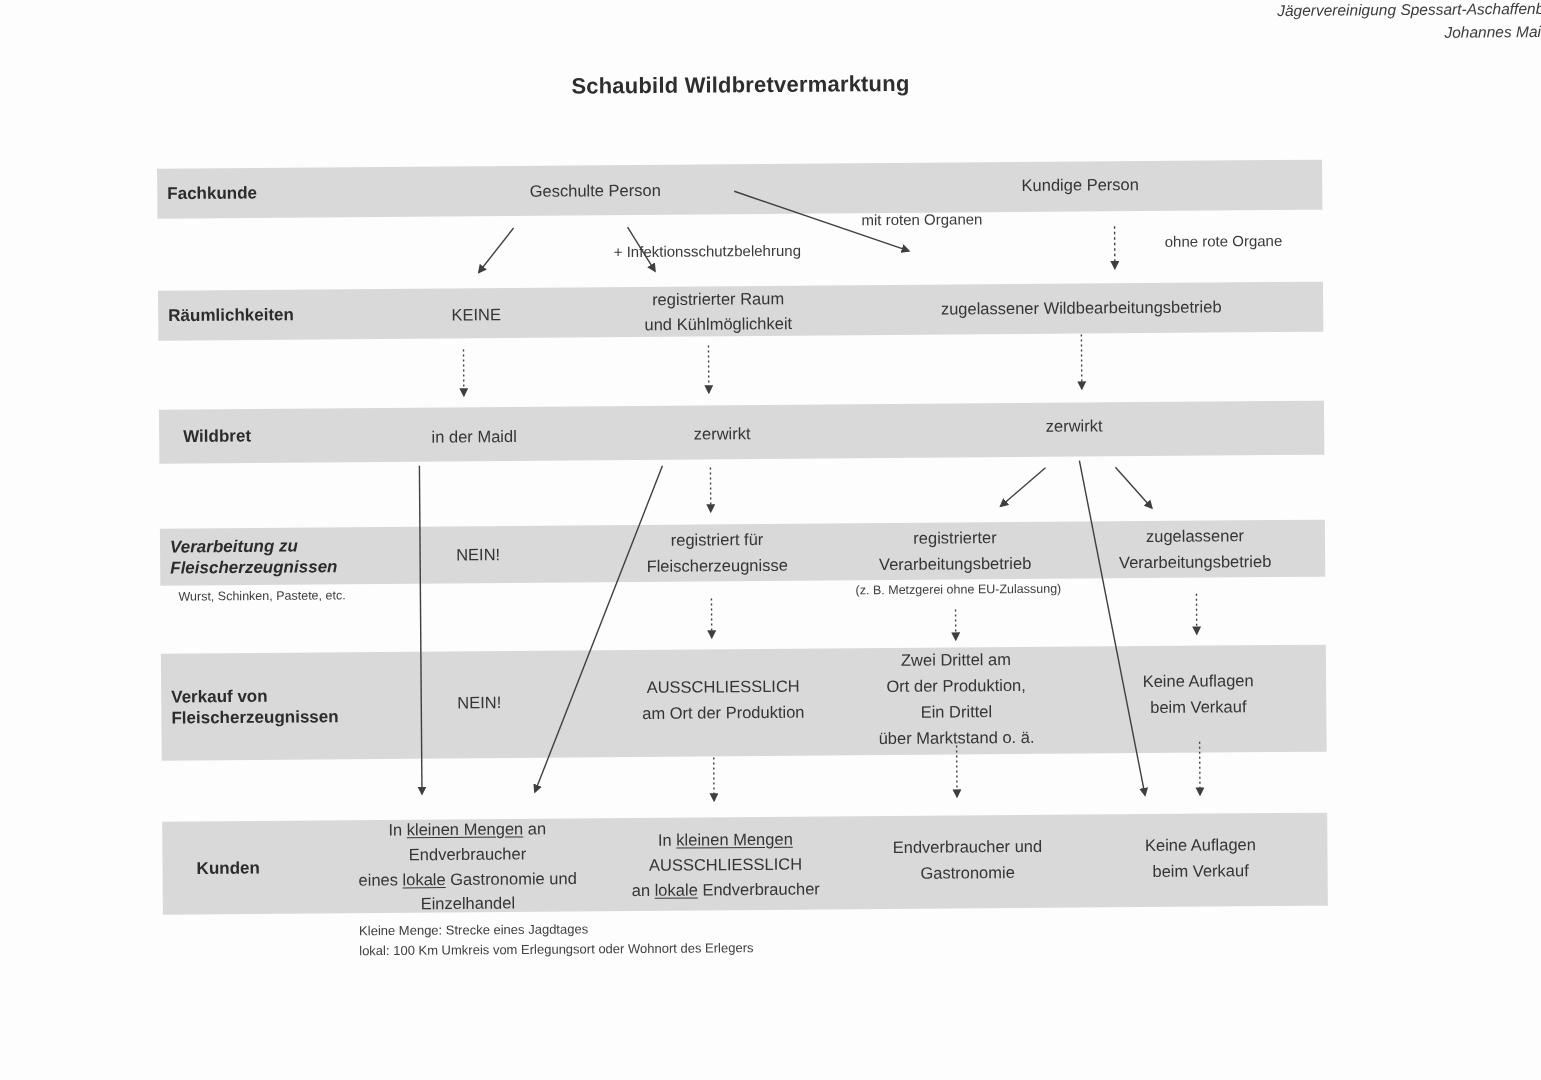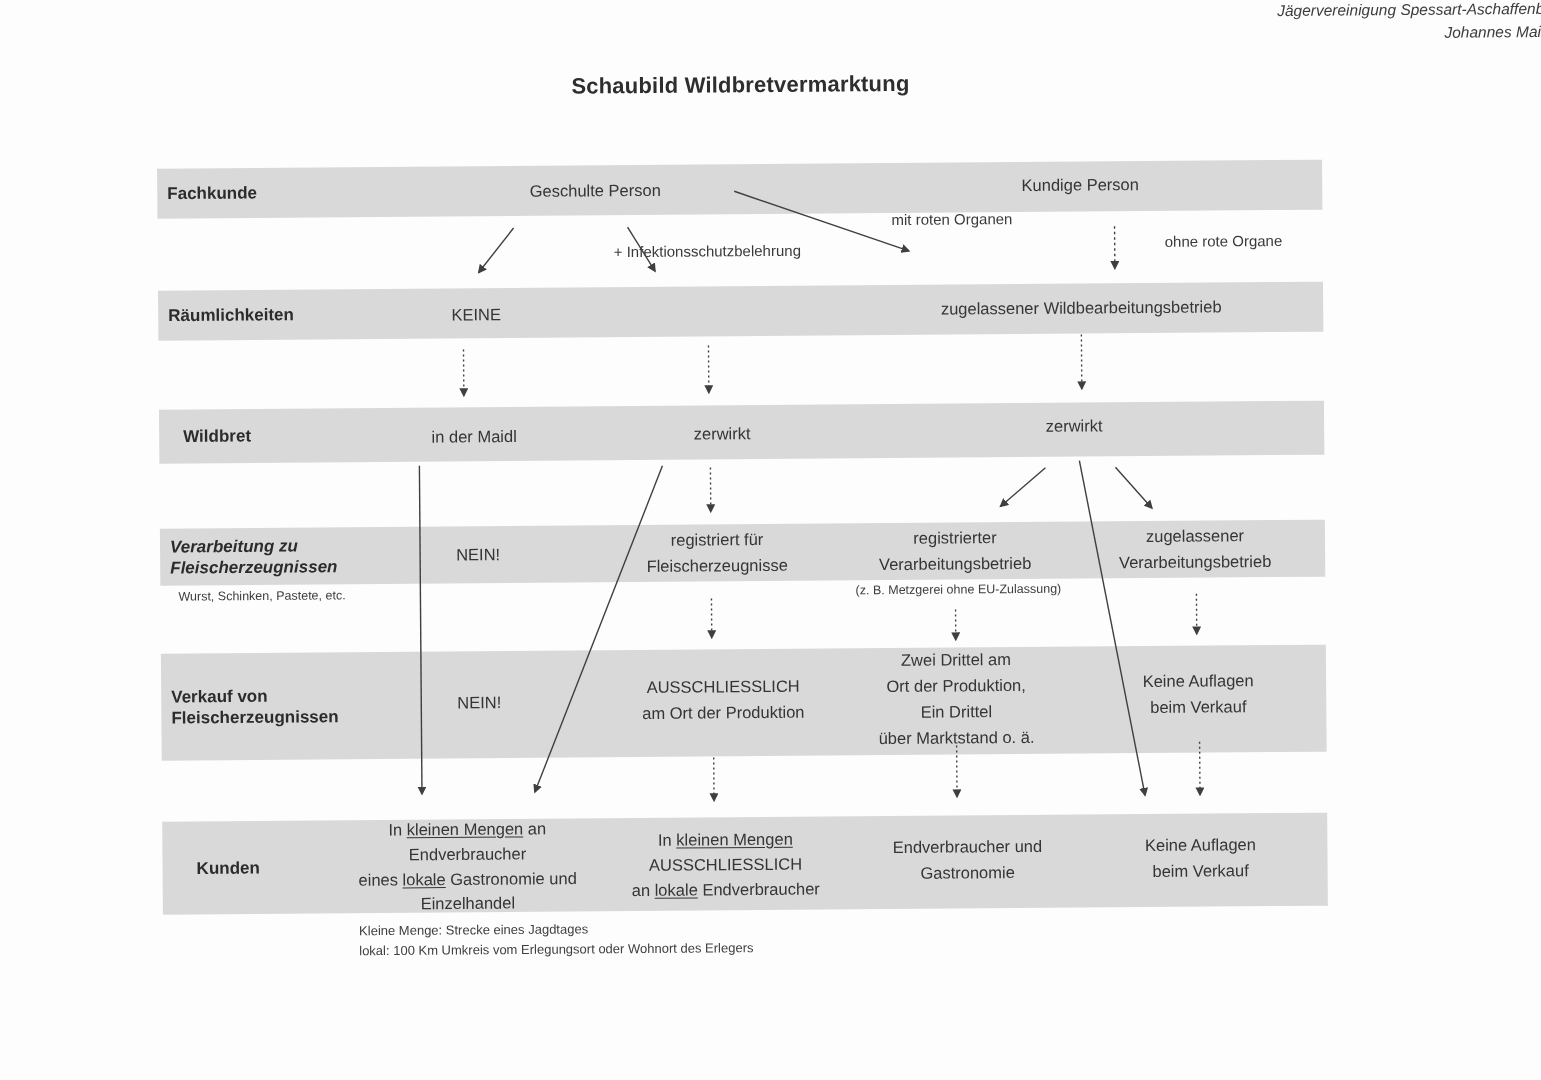--- a/index.html
+++ b/index.html
@@ -47,27 +47,31 @@
 
   <div class="title">Schaubild Wildbretvermarktung</div>
 
   <div class="band" style="top:164px;height:50px;">
     <div class="rowlabel" style="left:10px;">Fachkunde</div>
   </div>
   <div class="cell" style="left:598px;top:189px;">Geschulte Person</div>
   <div class="cell" style="left:1083px;top:187px;">Kundige Person</div>
 
   <div class="alabel" style="left:616px;top:242px;">+ Infektionsschutzbelehrung</div>
-  <div class="alabel" style="left:894px;top:212px;">mit roten Organen</div>
+  <div class="alabel" style="left:864px;top:212px;">mit roten Organen</div>
   <div class="alabel" style="left:1148px;top:236px;margin-left:19px;">ohne rote Organe</div>
 
   <div class="band" style="top:286px;height:50px;">
     <div class="rowlabel" style="left:10px;">Räumlichkeiten</div>
   </div>
   <div class="cell" style="left:478px;top:312px;">KEINE</div>
+  <div class="cell" style="left:720px;top:311px;line-height:1.5;">
+    <div>registrierter Raum</div>
+    <div>und Kühlmöglichkeit</div>
+  </div>
   <div class="cell" style="left:1083px;top:310px;">zugelassener Wildbearbeitungsbetrieb</div>
 
   <div class="band" style="top:405px;height:54px;">
     <div class="rowlabel" style="left:24px;">Wildbret</div>
   </div>
   <div class="cell" style="left:475px;top:434px;">in der Maidl</div>
   <div class="cell" style="left:723px;top:433px;">zerwirkt</div>
   <div class="cell" style="left:1075px;top:428px;">zerwirkt</div>
 
   <div class="band" style="top:524px;height:57px;">

